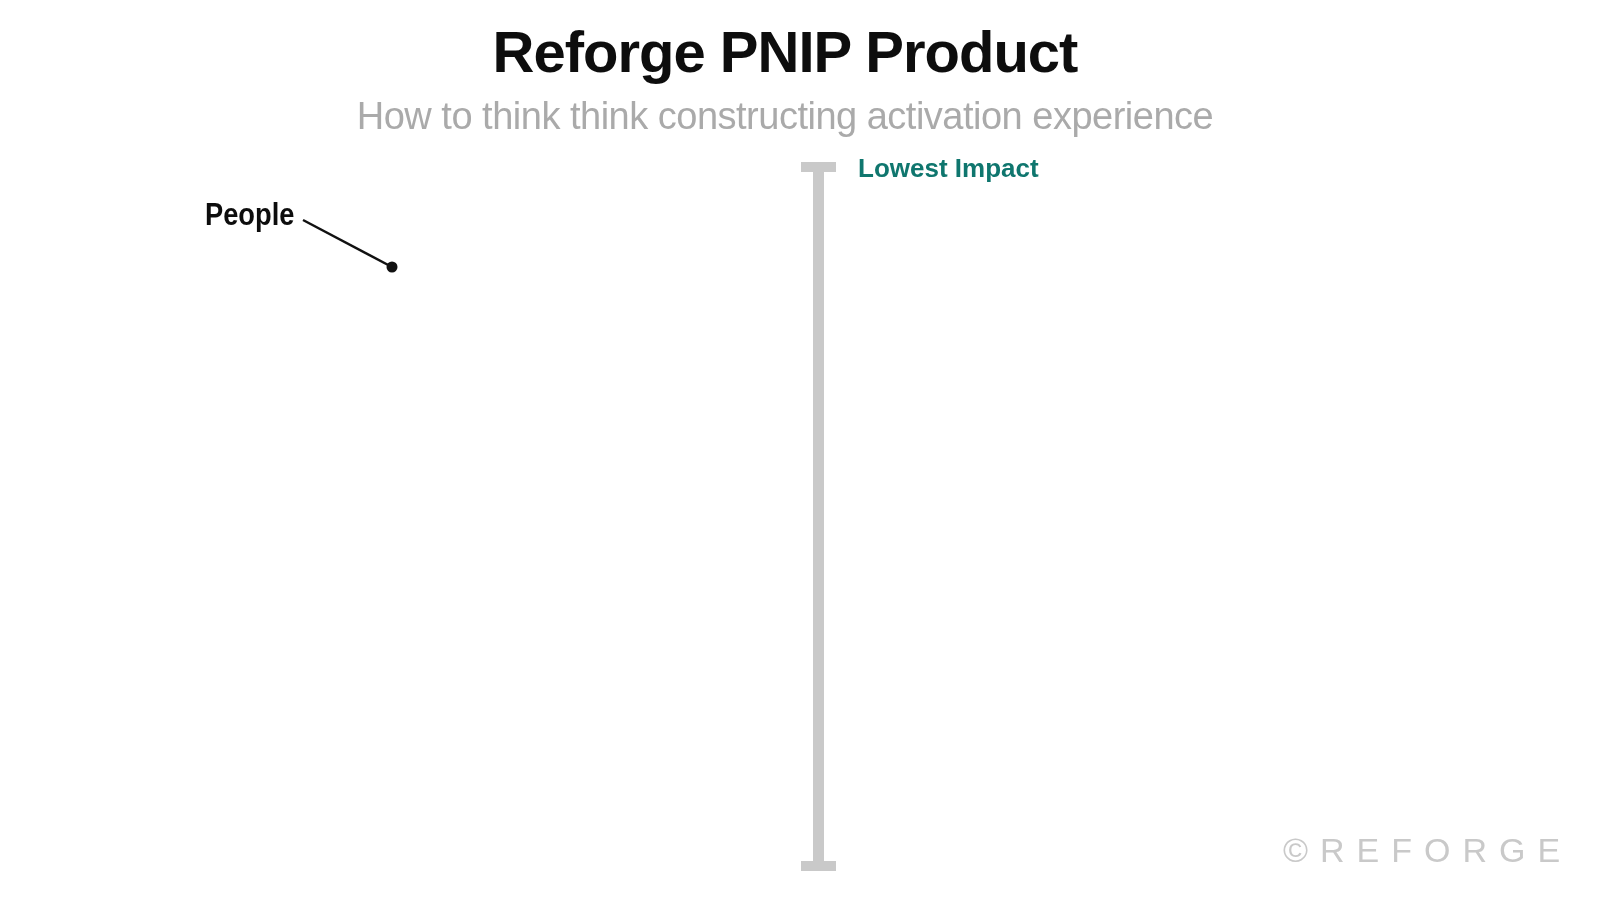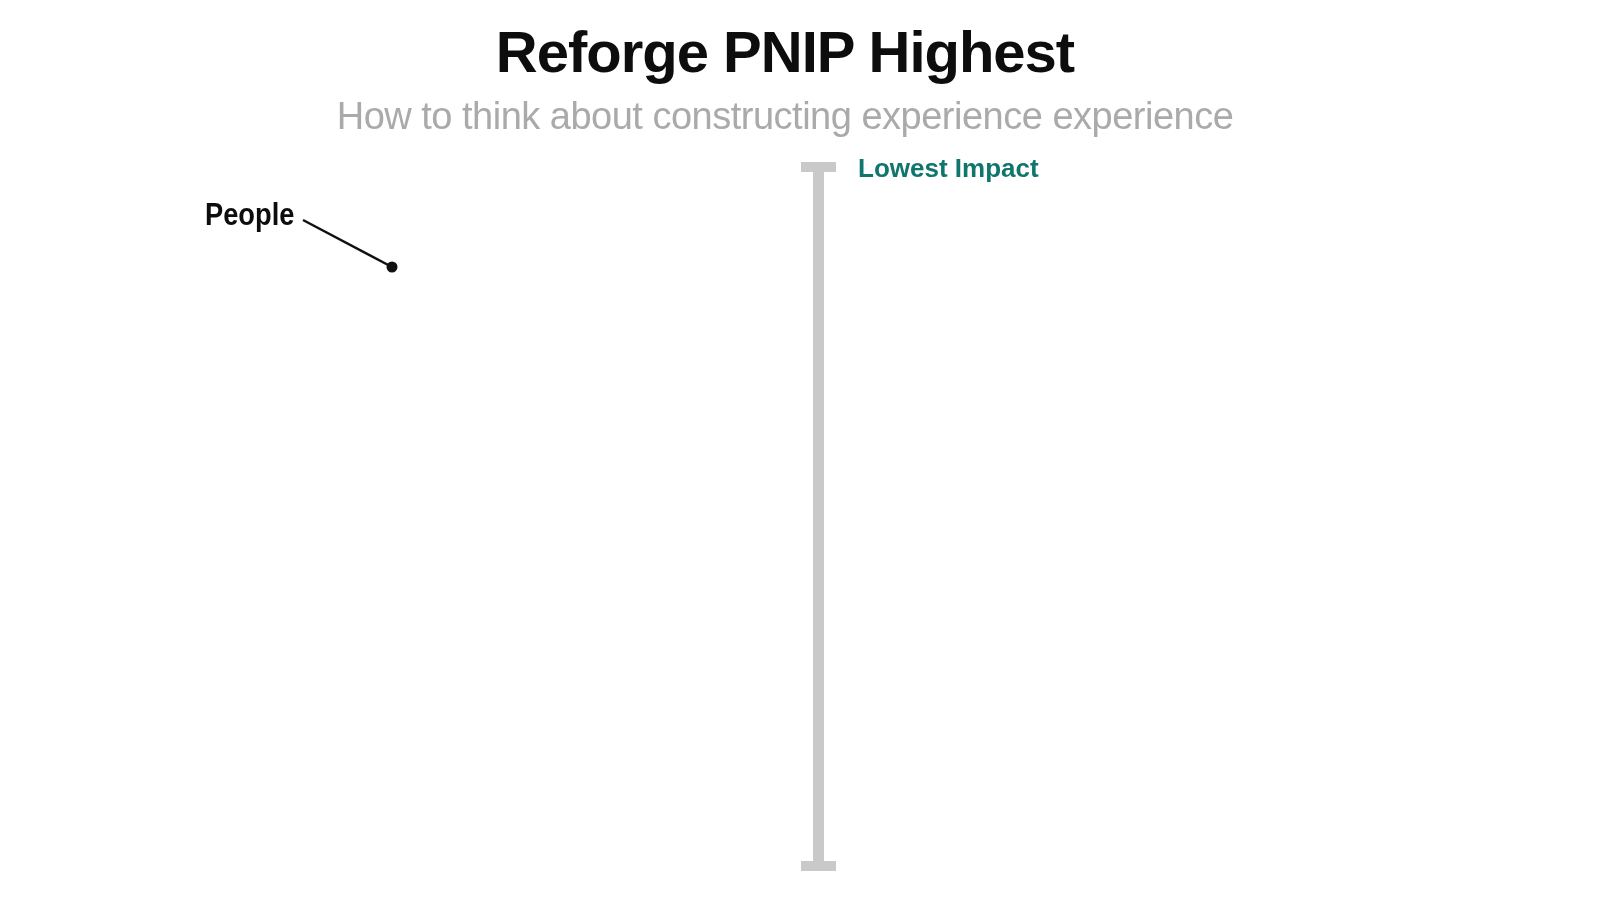--- a/index.html
+++ b/index.html
@@ -131,31 +131,32 @@
     letter-spacing: 12px;
     white-space: nowrap;
   }
 </style>
 </head>
 <body>
 
 <div class="canvas">
 
   <div class="header">
-    <div class="title">Reforge PNIP Highest</div>
-    <div class="subtitle">How to think about constructing experience experience</div>
+    <div class="title">Reforge PNIP Product</div>
+    <div class="subtitle">How to think think constructing activation experience</div>
   </div>
 
 
   <div class="people-label">People</div>
   <svg class="people-connector" viewBox="0 0 110 66" xmlns="http://www.w3.org/2000/svg">
     <line x1="8" y1="10" x2="97" y2="57" stroke="#111111" stroke-width="2.5"></line>
     <circle cx="97" cy="57" r="5.5" fill="#111111"></circle>
   </svg>
 
   <div class="scale-cap top"></div>
   <div class="scale-line"></div>
   <div class="scale-cap bottom"></div>
 
   <div class="impact-label lowest">Lowest Impact</div>
 
+  <div class="watermark">©REFORGE</div>
 
 </div>
 
 </body></html>

